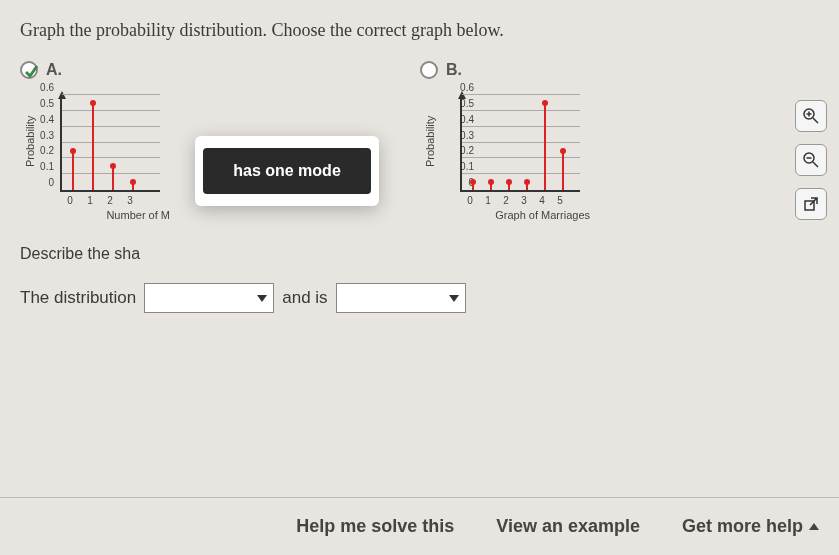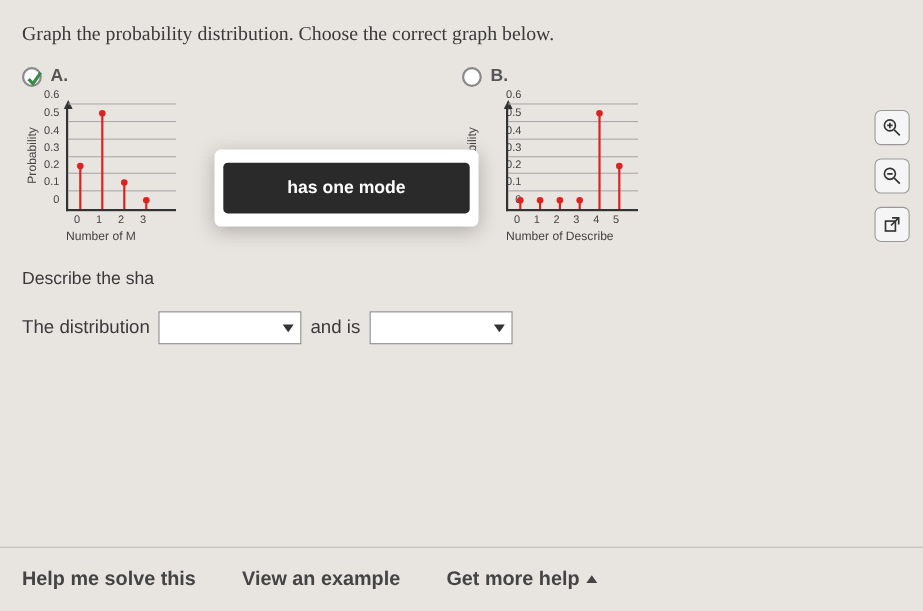--- a/index.html
+++ b/index.html
@@ -113,29 +113,29 @@
       top: 108px;
       font-size: 10px;
       transform: translateX(-50%);
       color: #444;
     }
     .xlabel {
       position: absolute;
       top: 122px;
       left: 40px;
       right: 0;
-      text-align: left;
+      text-align: right;
       font-size: 11px;
       color: #444;
     }
     .dropdown-popup {
       position: absolute;
       left: 195px;
       top: 85px;
-      width: 240px;
+      width: 184px;
       background: #fff;
       border-radius: 6px;
       box-shadow: 0 4px 18px rgba(0,0,0,0.25);
       padding: 12px 0;
       z-index: 10;
     }
     .dropdown-option {
       padding: 14px 20px;
       text-align: center;
       font-size: 16px;
@@ -201,20 +201,21 @@
       bottom: 0;
       left: 0; right: 0;
       border-top: 1px solid #bbb;
       padding: 18px 20px;
       display: flex;
       gap: 42px;
       font-size: 18px;
       font-weight: bold;
       color: #444;
       align-items: center;
+      justify-content: flex-end;
     }
     .footer .help-more { display:flex; align-items:center; gap:6px; }
     .caret-up {
       width: 0; height: 0;
       border-left: 5px solid transparent;
       border-right: 5px solid transparent;
       border-bottom: 7px solid #444;
     }
   </style>
 </head>
@@ -289,21 +290,21 @@
         <div class="lollipop" style="left:64px;height:7.9px"></div>
         <div class="lollipop" style="left:82px;height:87px"></div>
         <div class="lollipop" style="left:100px;height:39.5px"></div>
       </div>
       <div class="xtick" style="left:50px">0</div>
       <div class="xtick" style="left:68px">1</div>
       <div class="xtick" style="left:86px">2</div>
       <div class="xtick" style="left:104px">3</div>
       <div class="xtick" style="left:122px">4</div>
       <div class="xtick" style="left:140px">5</div>
-      <div class="xlabel" style="width:130px">Number of Describe</div>
+      <div class="xlabel" style="width:130px">Graph of Marriages</div>
     </div>
   </div>
 
   <div class="dropdown-popup">
     <div class="dropdown-option selected">has one mode</div>
   </div>
 
 </div>
 
 <div class="right-tools">

